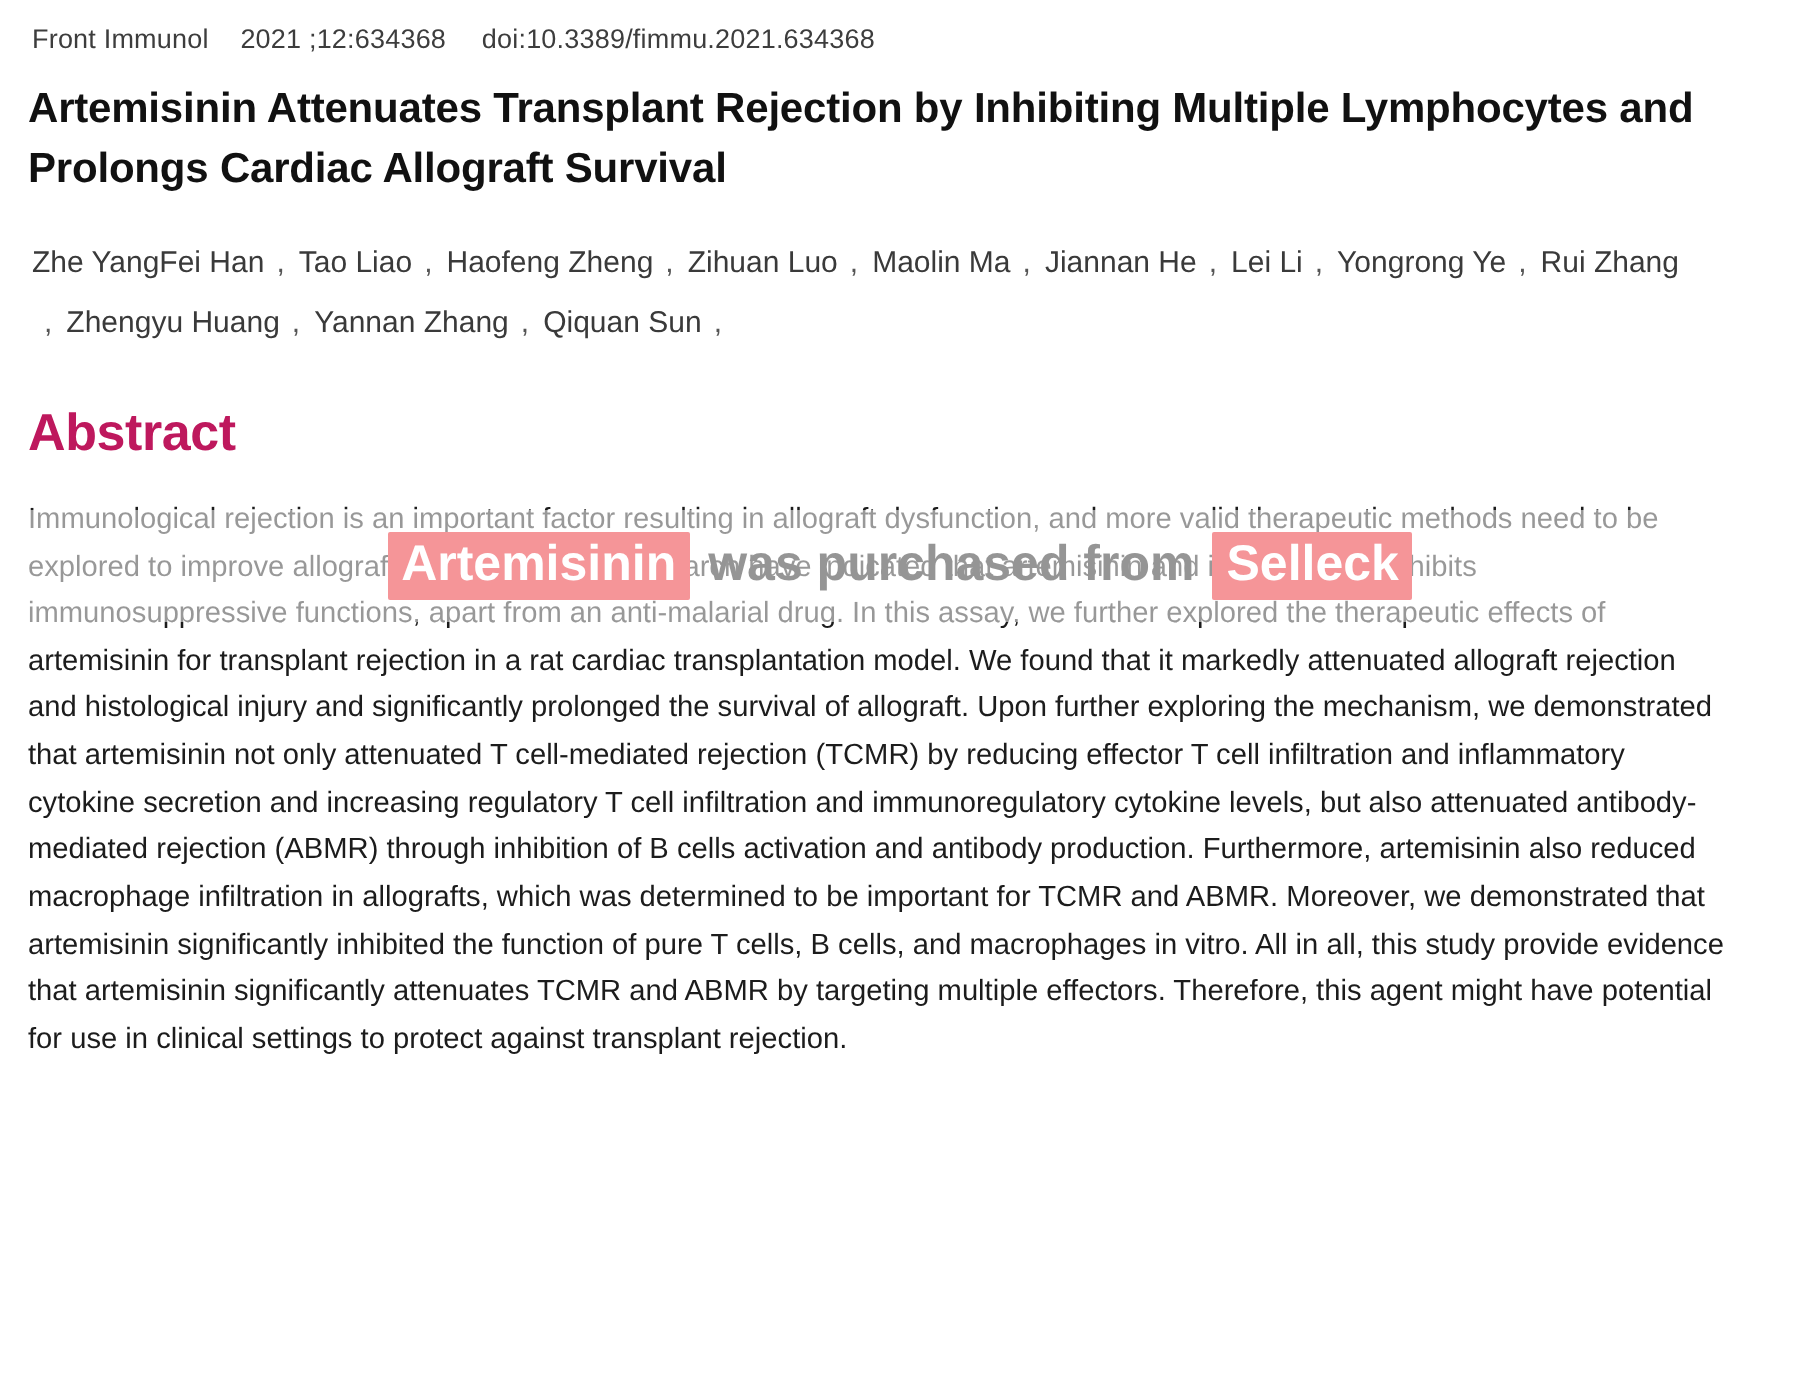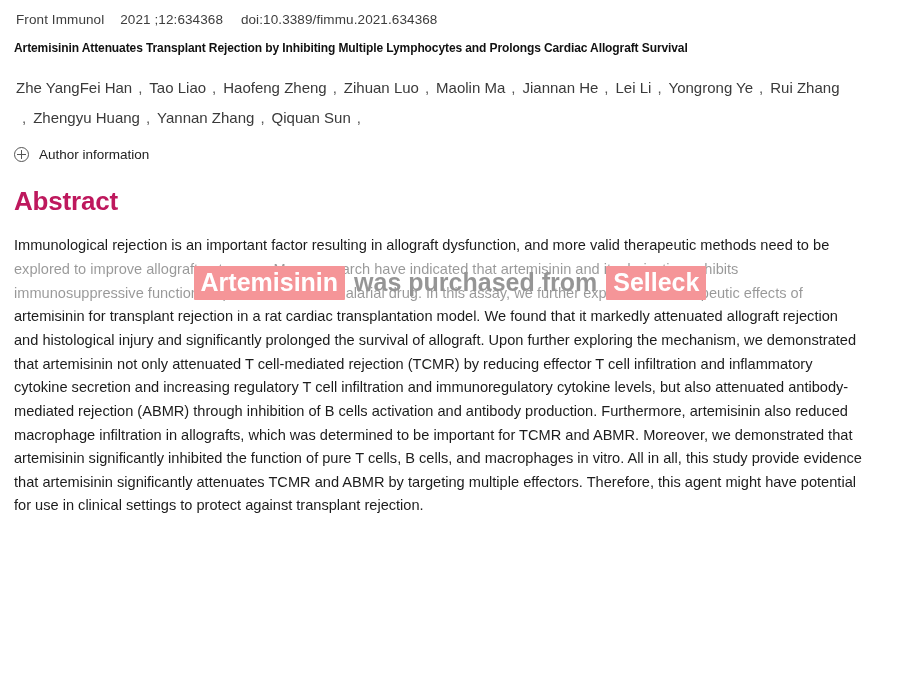--- a/index.html
+++ b/index.html
@@ -33,21 +33,21 @@
   .journal-line span {
     display: inline-block;
   }
   .journal-name { margin-right: 12px; }
   .journal-cite { margin-right: 14px; }
   .journal-doi { }
 
   
   .title {
     margin: 13px 0 0 0;
-    font-size: 12px;
+    font-size: 21px;
     font-weight: bold;
     line-height: 1.45;
     color: #111111;
     letter-spacing: -0.1px;
     max-width: 870px;
   }
 
   
   .authors {
     margin: 16px 0 0 2px;
@@ -164,24 +164,20 @@
   <div class="journal-line">
     <span class="journal-name">Front Immunol</span>
     <span class="journal-cite">2021 ;12:634368</span>
     <span class="journal-doi">doi:10.3389/fimmu.2021.634368</span>
   </div>
 
   <h1 class="title">Artemisinin Attenuates Transplant Rejection by Inhibiting Multiple Lymphocytes and Prolongs Cardiac Allograft Survival</h1>
 
   <div class="authors"><span class="author">Zhe YangFei Han</span><span class="author-sep">,</span><span class="author">Tao Liao</span><span class="author-sep">,</span><span class="author">Haofeng Zheng</span><span class="author-sep">,</span><span class="author">Zihuan Luo</span><span class="author-sep">,</span><span class="author">Maolin Ma</span><span class="author-sep">,</span><span class="author">Jiannan He</span><span class="author-sep">,</span><span class="author">Lei Li</span><span class="author-sep">,</span><span class="author">Yongrong Ye</span><span class="author-sep">,</span><span class="author">Rui Zhang</span><span class="author-sep">,</span><span class="author">Zhengyu Huang</span><span class="author-sep">,</span><span class="author">Yannan Zhang</span><span class="author-sep">,</span><span class="author">Qiquan Sun</span><span class="author-sep">,</span></div>
 
-  <div class="author-info">
-    <span class="plus-circle"></span>
-    <span>Author information</span>
-  </div>
 
   <h2 class="abstract-heading">Abstract</h2>
 
   <p class="abstract-body">Immunological rejection is an important factor resulting in allograft dysfunction, and more valid therapeutic methods need to be explored to improve allograft outcomes. Many research have indicated that artemisinin and its derivative exhibits immunosuppressive functions, apart from an anti-malarial drug. In this assay, we further explored the therapeutic effects of artemisinin for transplant rejection in a rat cardiac transplantation model. We found that it markedly attenuated allograft rejection and histological injury and significantly prolonged the survival of allograft. Upon further exploring the mechanism, we demonstrated that artemisinin not only attenuated T cell-mediated rejection (TCMR) by reducing effector T cell infiltration and inflammatory cytokine secretion and increasing regulatory T cell infiltration and immunoregulatory cytokine levels, but also attenuated antibody-mediated rejection (ABMR) through inhibition of B cells activation and antibody production. Furthermore, artemisinin also reduced macrophage infiltration in allografts, which was determined to be important for TCMR and ABMR. Moreover, we demonstrated that artemisinin significantly inhibited the function of pure T cells, B cells, and macrophages in vitro. All in all, this study provide evidence that artemisinin significantly attenuates TCMR and ABMR by targeting multiple effectors. Therefore, this agent might have potential for use in clinical settings to protect against transplant rejection.</p>
 
 </div>
 
 <div class="overlay">
   <div class="fade-band"></div>
   <div class="overlay-inner">

